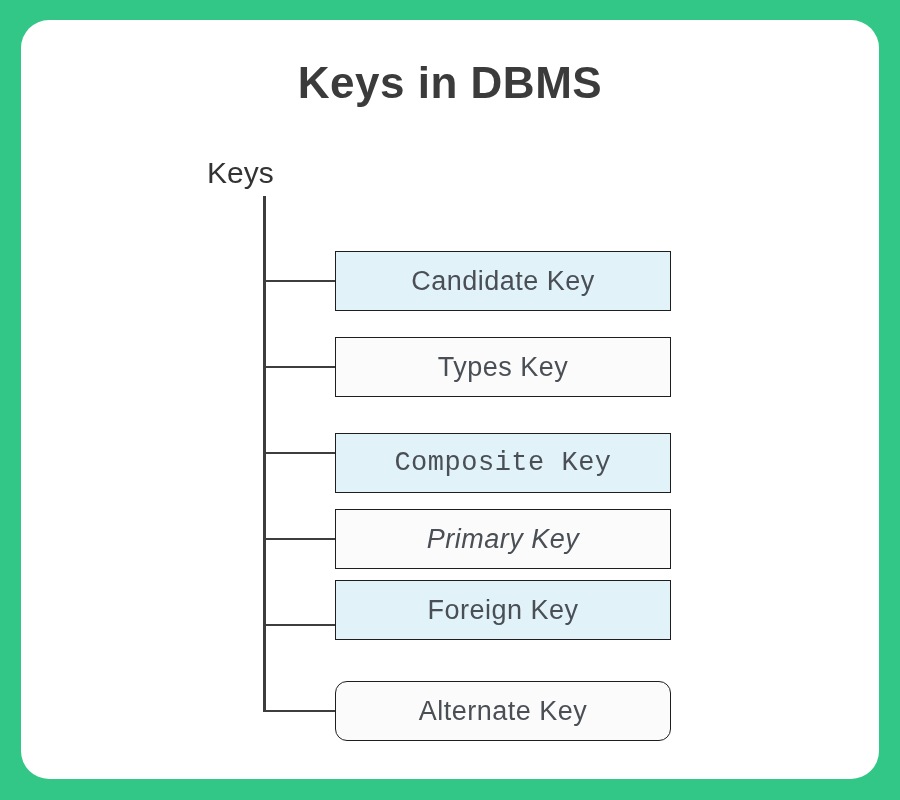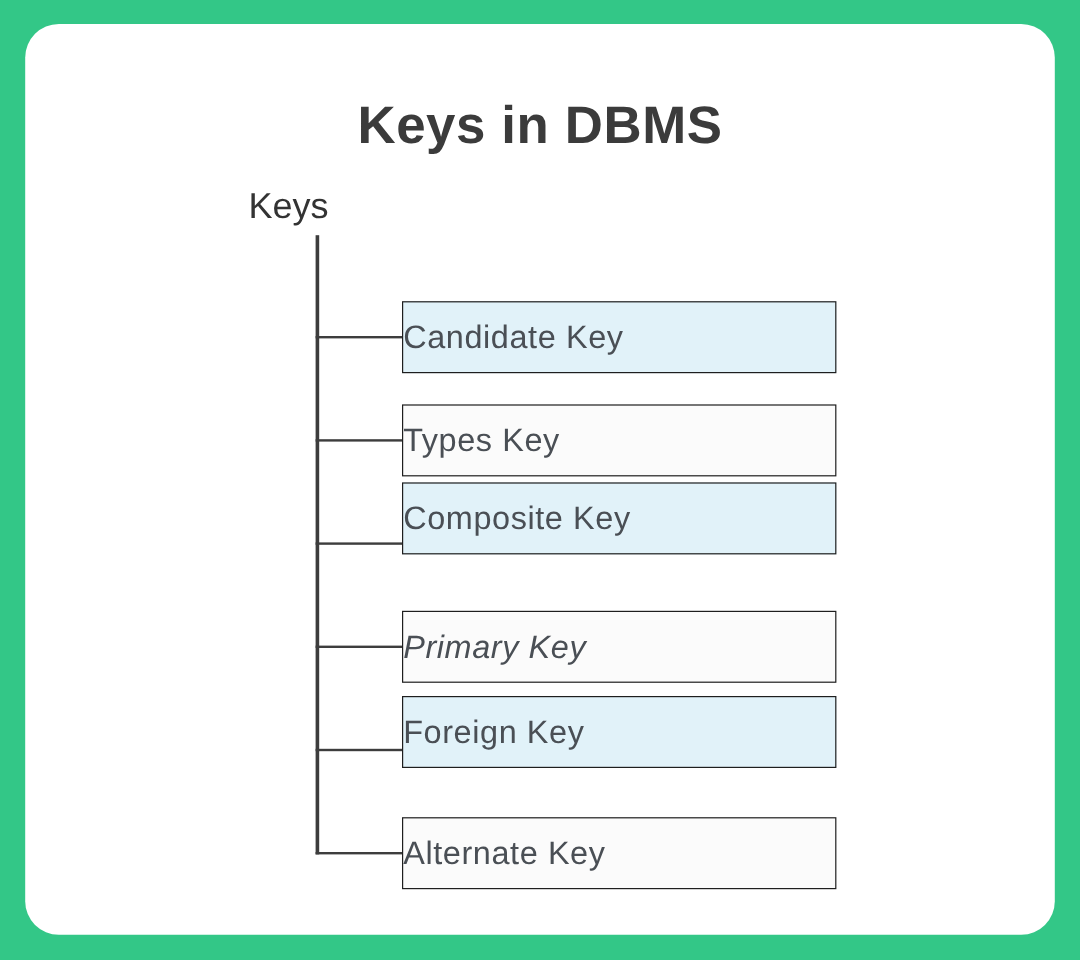--- a/index.html
+++ b/index.html
@@ -19,21 +19,21 @@
     font-family:"Liberation Sans", sans-serif;
     position:relative;
   }
   .card{
     position:absolute;
     left:21px; top:20px; right:21px; bottom:21px;
     background:var(--card);
     border-radius:28px;
   }
   .title{
-    padding-top:60px;
+    padding-top:38px;
     text-align:center;
     font-size:44px;
     font-weight:700;
     letter-spacing:0.5px;
     color:var(--title-text);
   }
   .root-label{
     position:absolute;
     left:186px; top:136px;
     font-size:30px;
@@ -48,25 +48,25 @@
   }
   .connector{
     position:absolute;
     left:242px;
     width:73px; height:2.5px;
     background:var(--line);
   }
   .keybox{
     position:absolute;
     left:314px;
-    width:362px; height:60px;
+    width:336px; height:60px;
     border:1.5px solid var(--box-border);
     display:flex;
     align-items:center;
-    justify-content:flex-start;
+    justify-content:center;
   }
   .keybox.hl{background:var(--box-highlight);}
   .keybox.plain{background:var(--box-plain);}
   .keybox span{
     font-size:27px;
     color:var(--label-text);
     letter-spacing:0.5px;
   }
 </style>
 </head>
@@ -79,29 +79,29 @@
   <div id="nodes">
       <div class="connector" style="top: 259.75px;"></div>
       <div class="keybox hl" style="top: 231px;">
         <span>Candidate Key</span>
       </div>
       <div class="connector" style="top: 345.75px;"></div>
       <div class="keybox plain" style="top: 317px;">
         <span>Types Key</span>
       </div>
       <div class="connector" style="top: 431.75px;"></div>
-      <div class="keybox hl" style="top: 382px;">
+      <div class="keybox hl" style="top: 413px; font-family: Liberation Mono, monospace;">
         <span>Composite Key</span>
       </div>
       <div class="connector" style="top: 517.75px;"></div>
       <div class="keybox plain" style="top: 489px; font-style: italic;">
         <span>Primary Key</span>
       </div>
       <div class="connector" style="top: 603.75px;"></div>
       <div class="keybox hl" style="top: 560px;">
         <span>Foreign Key</span>
       </div>
       <div class="connector" style="top: 689.75px;"></div>
-      <div class="keybox plain" style="top: 661px;">
+      <div class="keybox plain" style="top: 661px; border-radius: 12px;">
         <span>Alternate Key</span>
       </div>
     </div>
 </div>
 
 </body></html>

